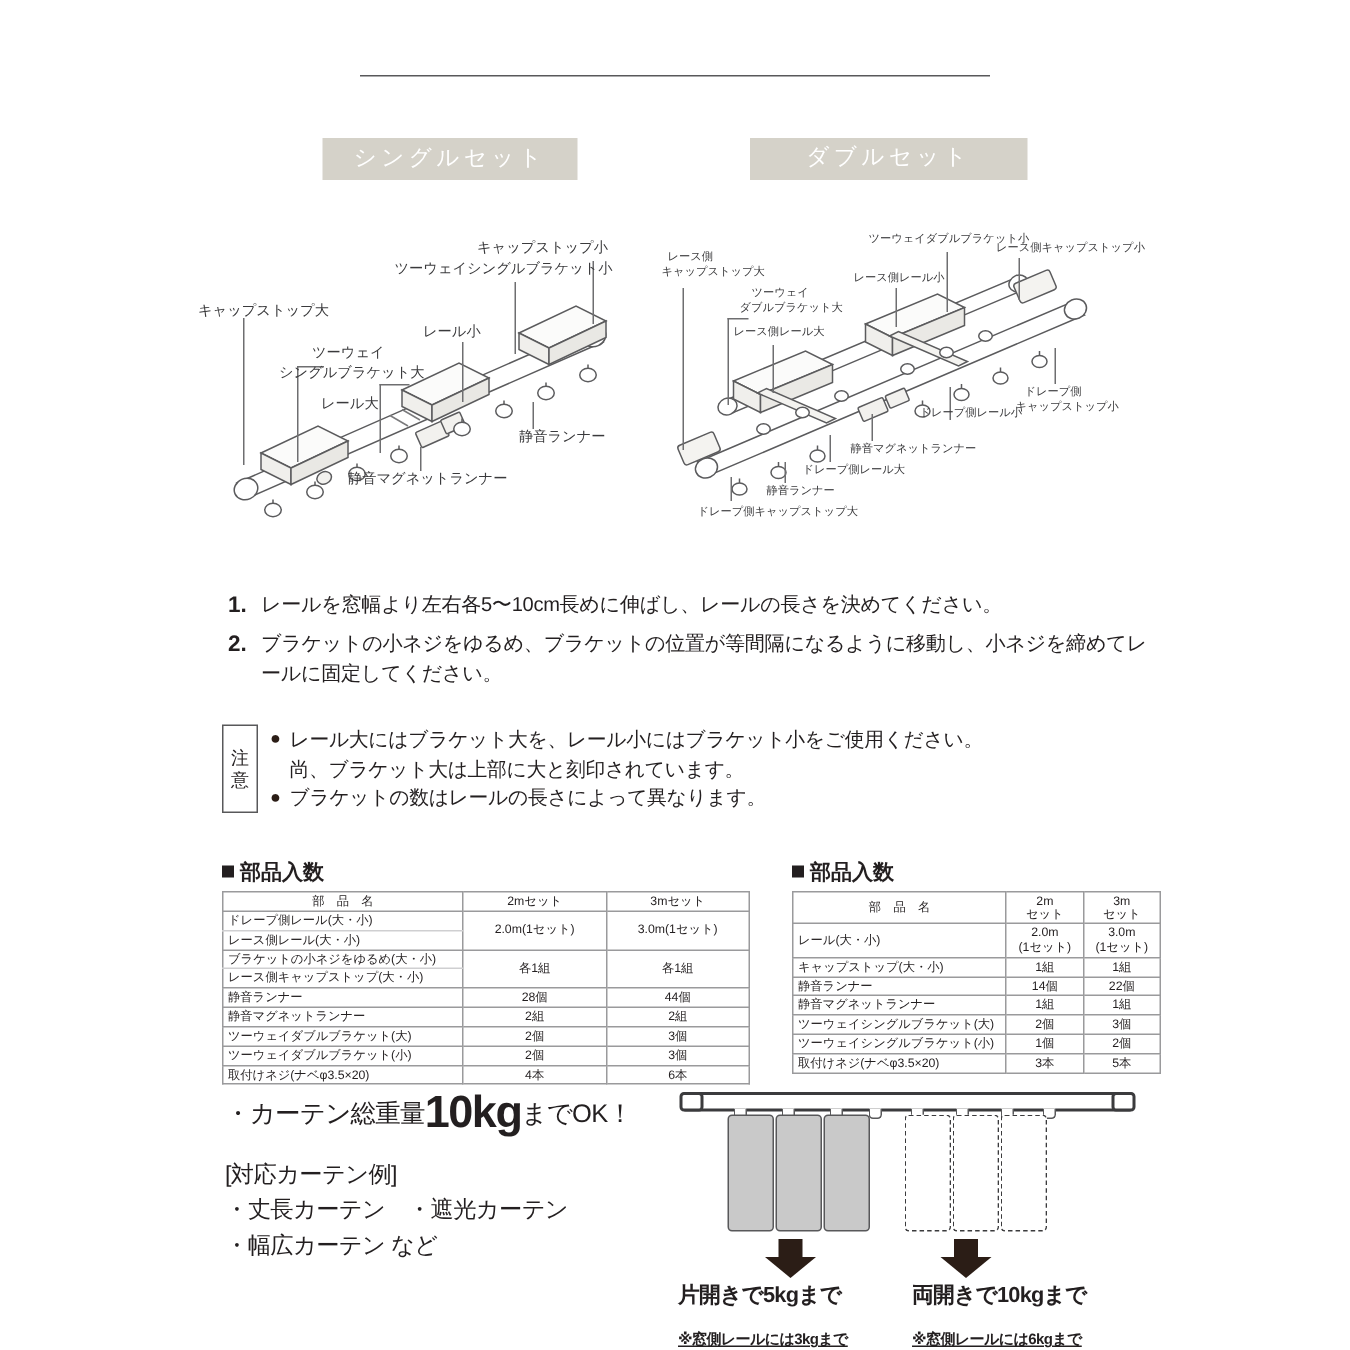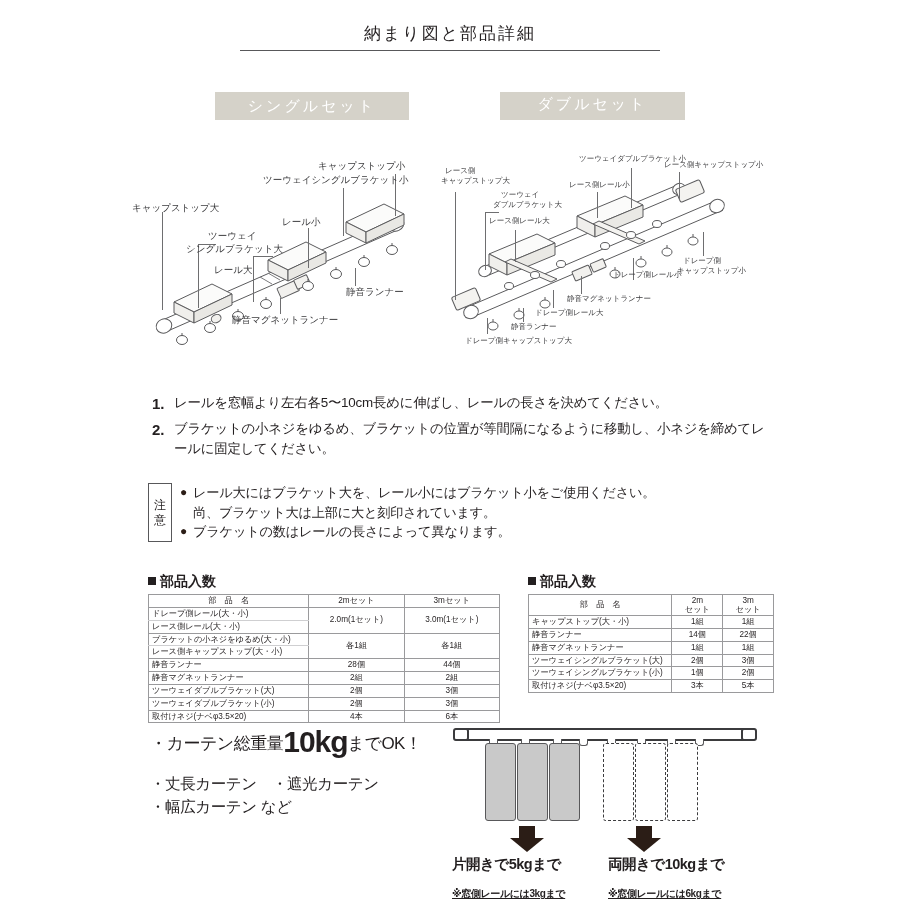--- a/index.html
+++ b/index.html
@@ -18,21 +18,21 @@
   .title-wrap{position:absolute;left:0;top:22px;width:900px;text-align:center;}
   .title{font-size:17px;letter-spacing:2px;color:#231f20;font-weight:400;}
   .title-rule{position:absolute;left:240px;top:50px;width:420px;height:1px;background:#58585a;}
 
   
   .badge{
     position:absolute;height:28px;line-height:28px;
     background:#d5d2c9;color:#ffffff;
     font-size:15px;letter-spacing:3px;text-align:center;font-weight:400;
   }
-  #badge-single{left:215px;top:92px;width:194px;}
+  #badge-single{left:215px;top:92px;width:170px;}
   #badge-double{left:500px;top:92px;width:185px;font-family:Liberation Mono, monospace;}
 
   
   .diagram{position:absolute;}
   .lbl{position:absolute;font-size:7.5px;color:#3a3a3c;white-space:nowrap;line-height:1.25;letter-spacing:0px;}
   .lbl.big{font-size:9.5px;}
   .lead{position:absolute;background:#6e6e70;}
   .lead.v{width:1px;}
   .lead.h{height:1px;}
 
@@ -102,23 +102,20 @@
   .arrow-head{position:absolute;left:0;top:12px;width:0;height:0;border-left:17px solid transparent;border-right:17px solid transparent;border-top:14px solid #2b1d16;}
   .cap-row{position:absolute;top:855px;}
   .cap-main{font-size:14.5px;font-weight:700;line-height:1.25;letter-spacing:-0.5px;white-space:nowrap;}
   .cap-sub{font-size:10px;font-weight:700;line-height:1.3;letter-spacing:-0.4px;white-space:nowrap;margin-top:14px;text-decoration:underline;}
 </style>
 </head>
 <body>
 
 <div class="page">
 
-  <div class="title-wrap">
-    <div class="title">納まり図と部品詳細</div>
-  </div>
   <div class="title-rule"></div>
 
   <div class="badge" id="badge-single">シングルセット</div>
   <div class="badge" id="badge-double">ダブルセット</div>
 
   <div class="diagram" id="diag-single" style="left:140px;top:150px;width:300px;height:200px;">
 
     <div style="position:absolute;left:0;top:0;width:300px;height:200px;">
       <svg width="300" height="200" viewBox="0 0 300 200">
         <g fill="#ffffff" stroke="#5b5b5d" stroke-width="1">
@@ -383,20 +380,31 @@
             <div>セット</div>
           </th>
           <th class="qty">
             <div>3m</div>
             <div>セット</div>
           </th>
         </tr>
       </thead>
       <tbody>
         <tr>
+          <td class="name">レール(大・小)</td>
+          <td class="qty">
+            <div>2.0m</div>
+            <div>(1セット)</div>
+          </td>
+          <td class="qty">
+            <div>3.0m</div>
+            <div>(1セット)</div>
+          </td>
+        </tr>
+        <tr>
           <td class="name">キャップストップ(大・小)</td>
           <td class="qty">1組</td>
           <td class="qty">1組</td>
         </tr>
         <tr>
           <td class="name">静音ランナー</td>
           <td class="qty">14個</td>
           <td class="qty">22個</td>
         </tr>
         <tr>
@@ -420,20 +428,21 @@
           <td class="qty">5本</td>
         </tr>
       </tbody>
     </table>
   </div>
 
   <div class="weight-block">
     <div class="w-line1">
       <span>・カーテン総重量</span><span class="w-strong">10kg</span><span>までOK！</span>
     </div>
+    <div class="w-line2">[対応カーテン例]</div>
     <div class="w-line3">・丈長カーテン　・遮光カーテン</div>
     <div class="w-line4">・幅広カーテン など</div>
   </div>
 
   <div class="curtain-fig">
     <div class="c-rail"></div>
     <div class="c-rail-end" style="left:-2px;"></div>
     <div class="c-rail-end" style="right:-2px;"></div>
 
     <div class="c-hook" style="left:34px;"></div>

